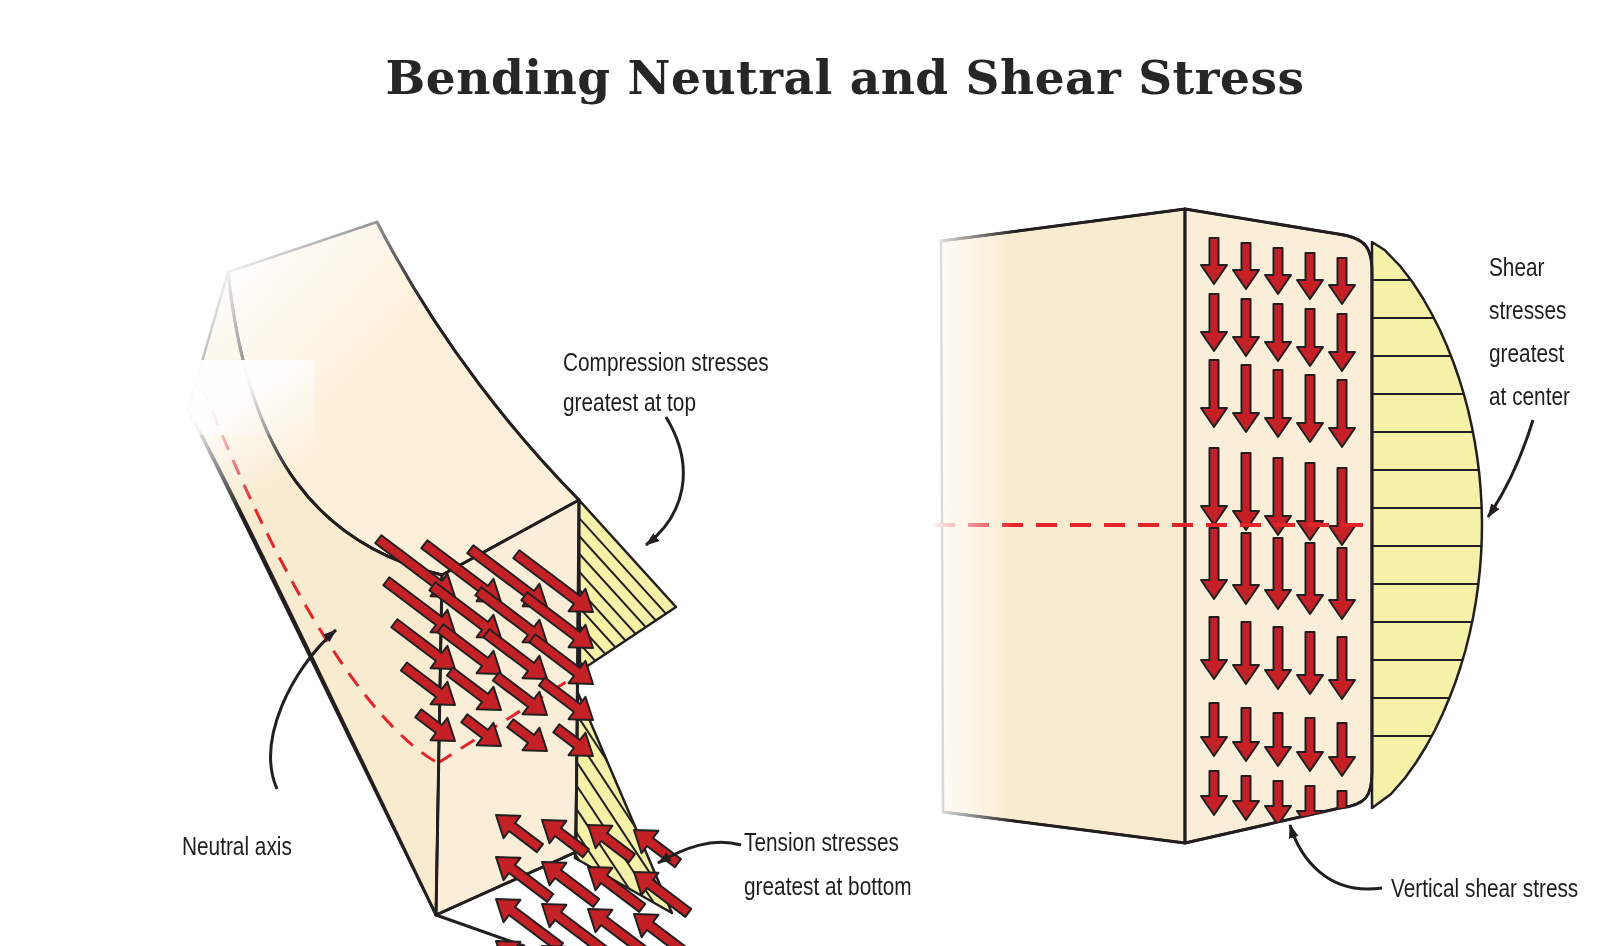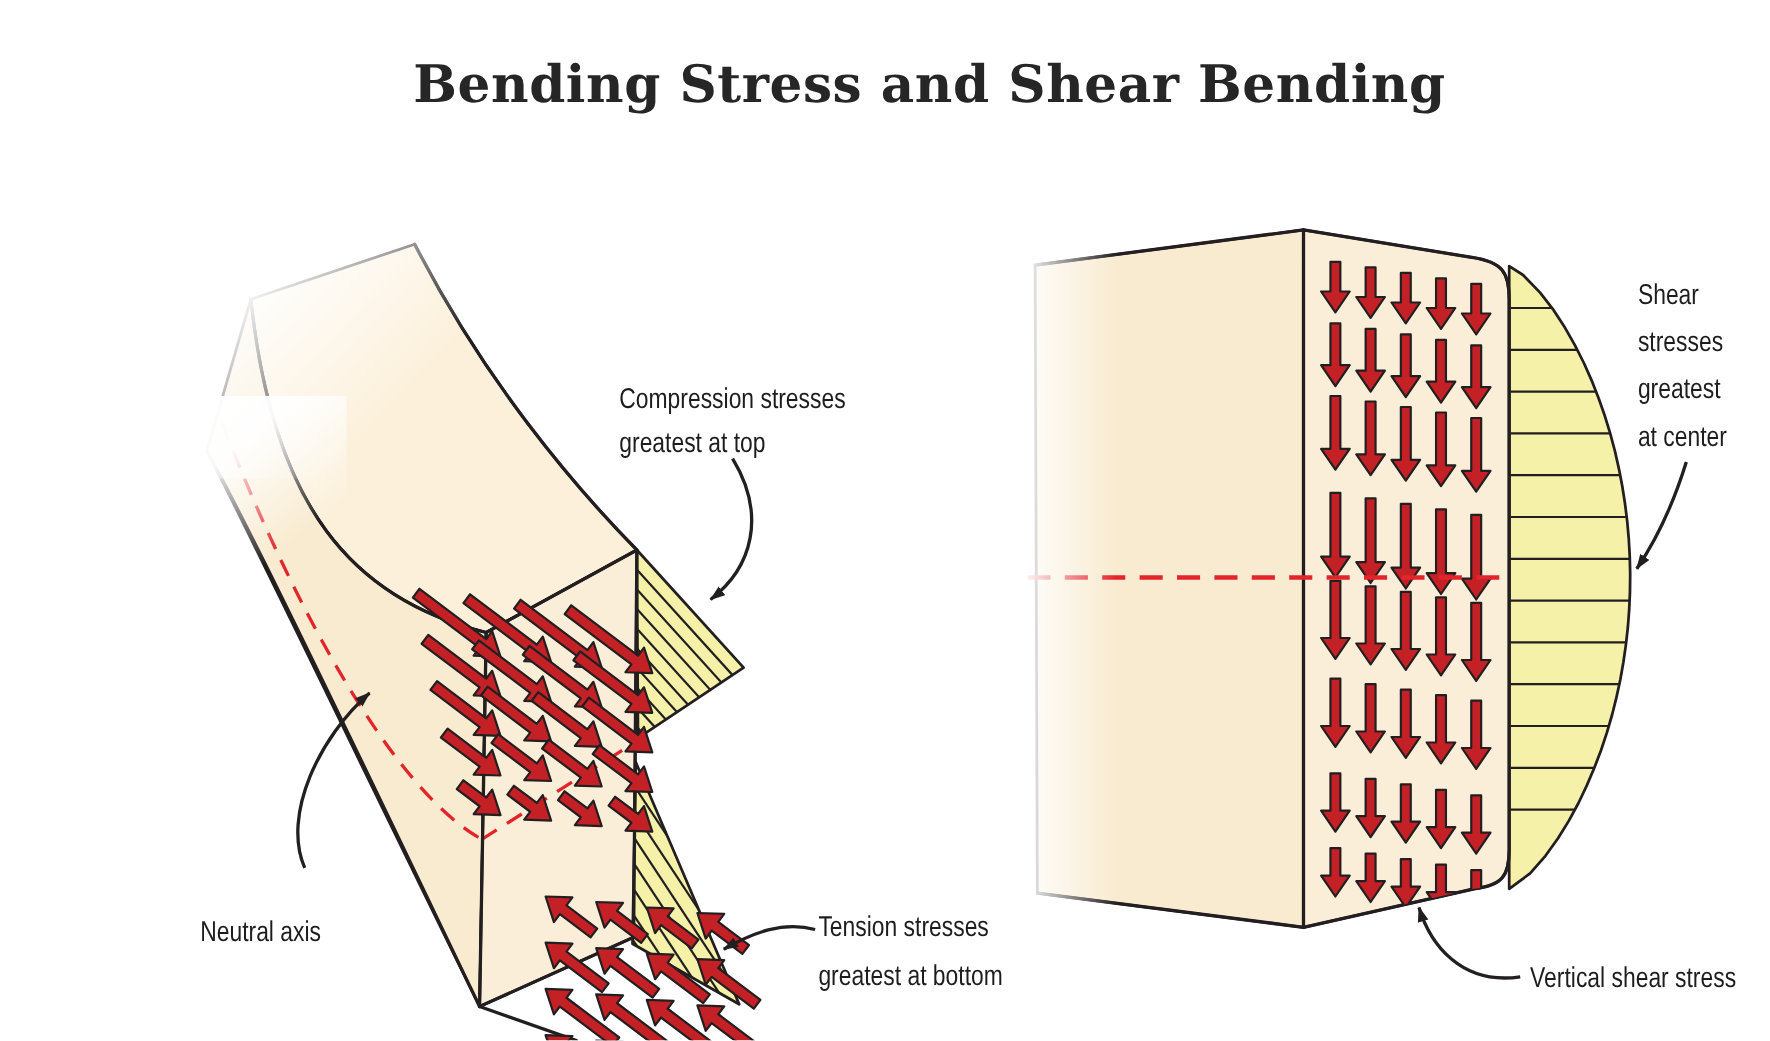--- a/index.html
+++ b/index.html
@@ -212,21 +212,21 @@
       <rect x="900" y="190" width="132" height="670" fill="url(#fadeR)"></rect>
     </g>
 
     <path class="leader" marker-end="url(#ah)" d="M666,417 C697,468 684,516 646,545"></path>
     <path class="leader" marker-end="url(#ah)" d="M277,789 C256,741 291,669 336,630"></path>
     <path class="leader" marker-end="url(#ah)" d="M741,845 C712,837 684,848 658,863"></path>
     <path class="leader" marker-end="url(#ah)" d="M1533,420 C1520,462 1505,492 1488,517"></path>
     <path class="leader" marker-end="url(#ah)" d="M1382,888 C1328,896 1300,858 1290,825"></path>
   </svg>
 
-  <div class="page-title">Bending Stress and Shear Bending</div>
+  <div class="page-title">Bending Neutral and Shear Stress</div>
 
   <div class="dlabel" style="left:563px;top:342px;">
     <div>Compression stresses</div>
     <div>greatest at top</div>
   </div>
 
   <div class="dlabel" style="left:182px;top:826px;">Neutral axis</div>
 
   <div class="dlabel tension" style="left:744px;top:820px;">
     <div>Tension stresses</div>

